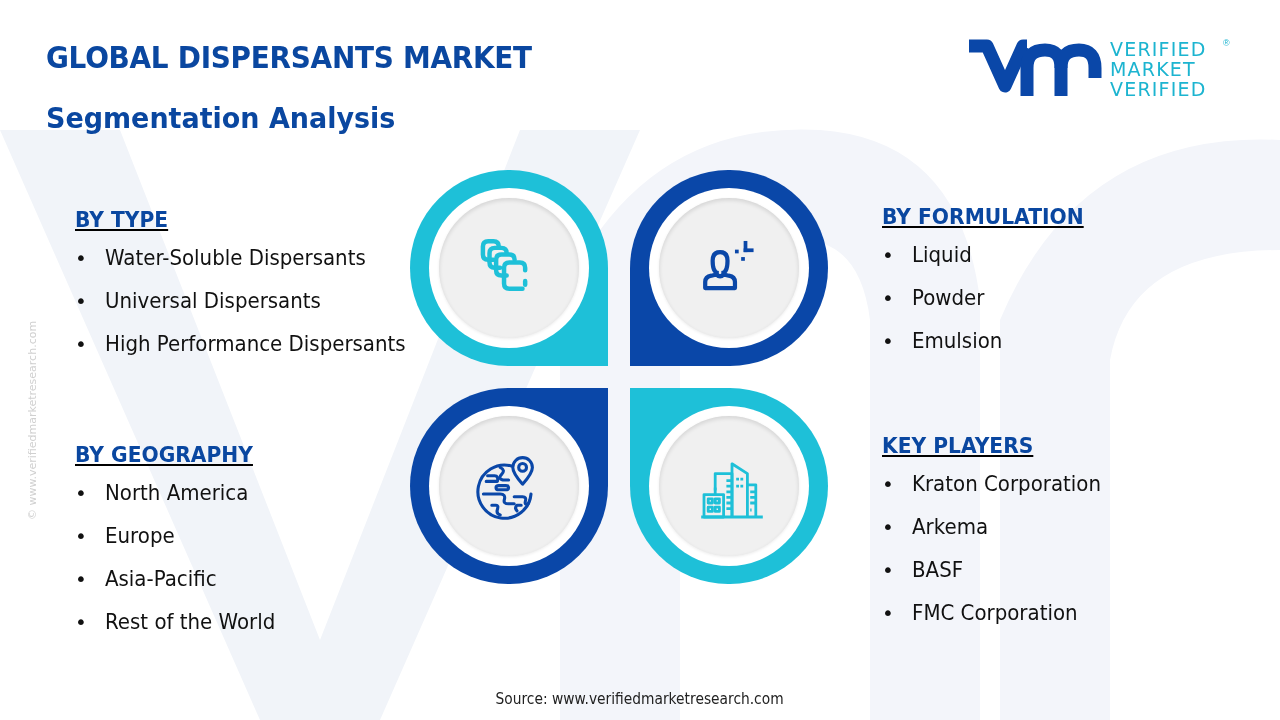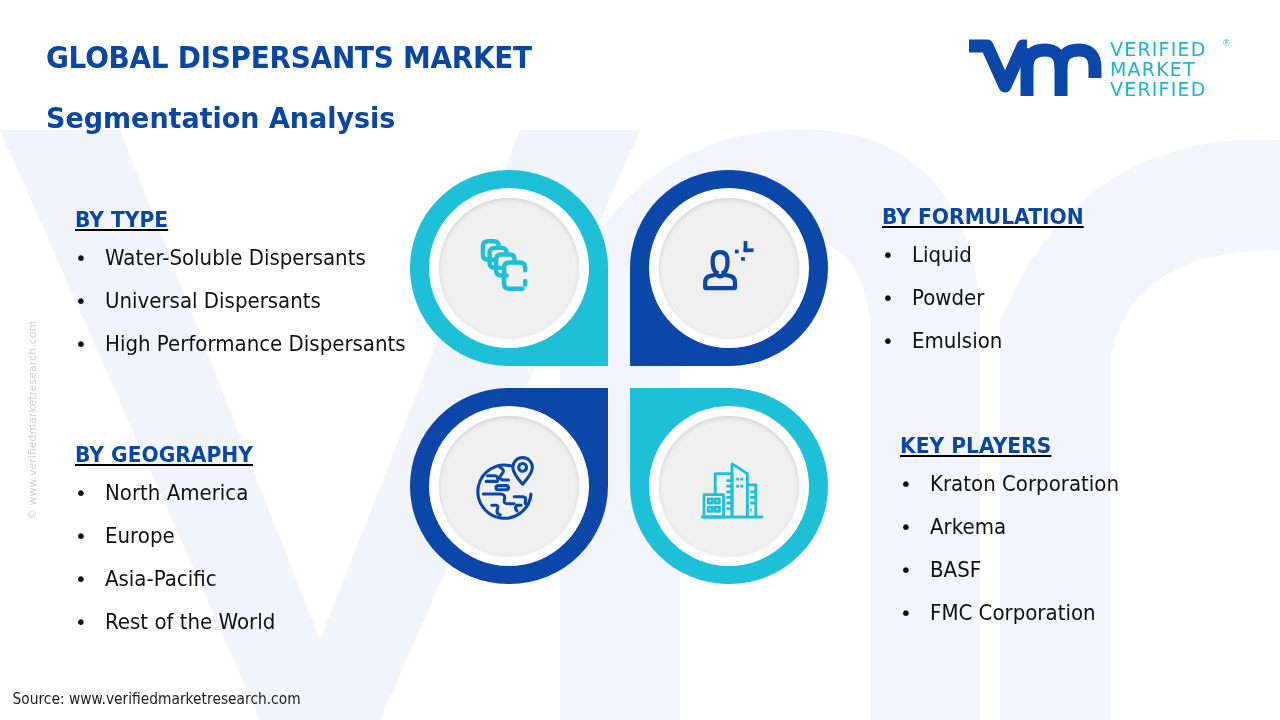--- a/index.html
+++ b/index.html
@@ -19,33 +19,33 @@
   .segment { position: absolute; z-index: 2; text-decoration: underline; }
   .seg-title { font-size: 22px; font-weight: bold; color: #0a47a0; font-family: "DejaVu Sans", sans-serif; transform: scaleX(0.92); transform-origin: left; white-space: nowrap; }
   .seg-list { list-style: none; margin-top: 9px; }
   .seg-list li { position: relative; font-size: 22px; color: #111111; height: 43px; line-height: 34px; padding-left: 30px; white-space: nowrap; font-family: "DejaVu Sans", sans-serif; }
   .seg-list li .txt { display: inline-block; transform: scaleX(0.9); transform-origin: left; }
   .seg-list li .bullet { position: absolute; left: 0; top: 0; font-size: 20px; }
 
   .seg-type { left: 75px; top: 207px; }
   .seg-geo { left: 75px; top: 433px; margin-top: 9px; }
   .seg-form { left: 882px; top: 204px; }
-  .seg-players { left: 900px; top: 433px; }
+  .seg-players { left: 882px; top: 433px; }
 
   .quad { position: absolute; width: 198px; height: 196px; z-index: 2; }
   .quad .inner { position: absolute; width: 160px; height: 160px; border-radius: 50%; background: #ffffff; left: 19px; top: 18px; }
   .quad .disc { position: absolute; width: 140px; height: 140px; border-radius: 50%; background: #f0f0f0; left: 10px; top: 10px; box-shadow: 0 2px 4px rgba(0,0,0,0.12) inset, 0 1px 3px rgba(0,0,0,0.08); }
   .quad .icon { position: absolute; left: 45px; top: 45px; width: 50px; height: 50px; }
 
   .q-tl { left: 410px; top: 170px; background: #1ec0d8; border-radius: 98px 98px 0 98px; }
   .q-tr { left: 630px; top: 170px; background: #0a47a8; border-radius: 98px 98px 98px 0; }
   .q-bl { left: 410px; top: 388px; background: #0a47a8; border-radius: 98px 0 98px 98px; }
   .q-br { left: 630px; top: 388px; background: #1ec0d8; border-radius: 0 98px 98px 98px; }
 
-  .source { position: absolute; left: 0; width: 1280px; top: 690px; text-align: left; font-size: 15px; color: #222; z-index: 2; font-family: "DejaVu Sans", sans-serif; }
+  .source { position: absolute; left: 0; width: 1280px; top: 690px; text-align: center; font-size: 15px; color: #222; z-index: 2; font-family: "DejaVu Sans", sans-serif; }
   .source span { display: inline-block; transform: scaleX(0.92); }
 
   .side-watermark { position: absolute; left: 26px; top: 520px; transform: rotate(-90deg); transform-origin: left top; font-size: 11px; color: #d0d0d0; white-space: nowrap; z-index: 2; font-family: "DejaVu Sans", sans-serif; }
 </style>
 </head>
 <body>
 
 <svg class="bg-watermark" viewBox="0 0 1280 720">
   <path d="M0 130 L120 130 L320 640 L520 130 L640 130 L380 720 L260 720 Z" fill="#f1f4f9"></path>
   <path d="M560 720 L560 300 Q640 120 820 130 Q960 140 980 300 L980 720 L870 720 L870 320 Q860 240 800 240 Q700 240 680 330 L680 720 Z" fill="#f3f5fa"></path>

